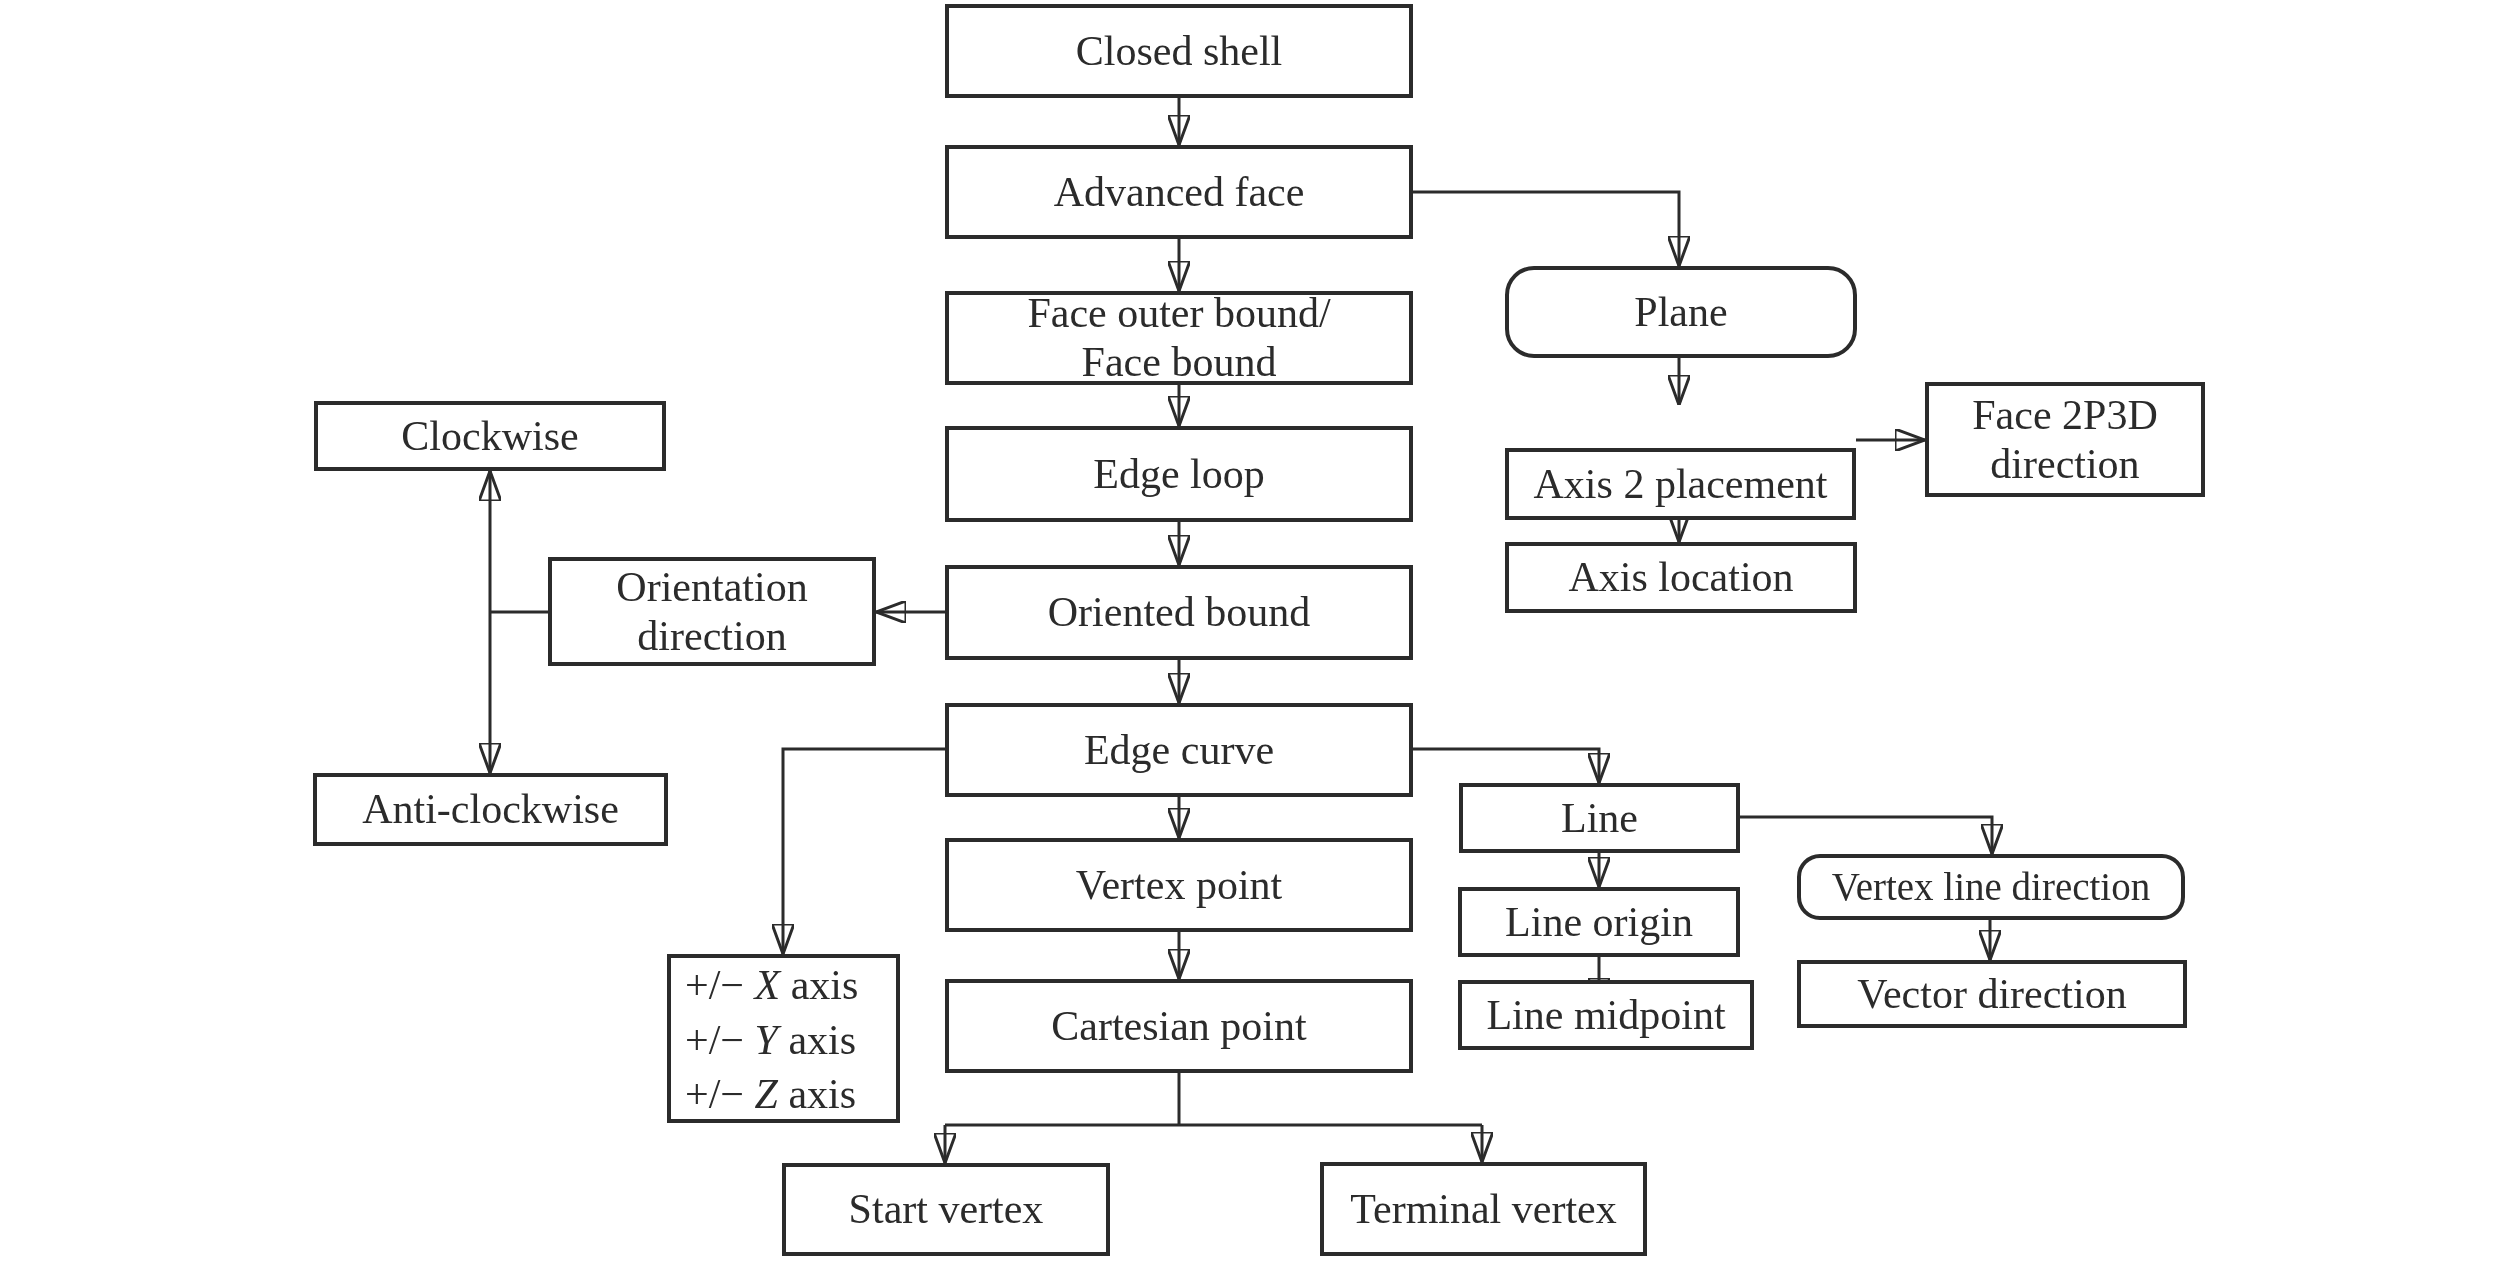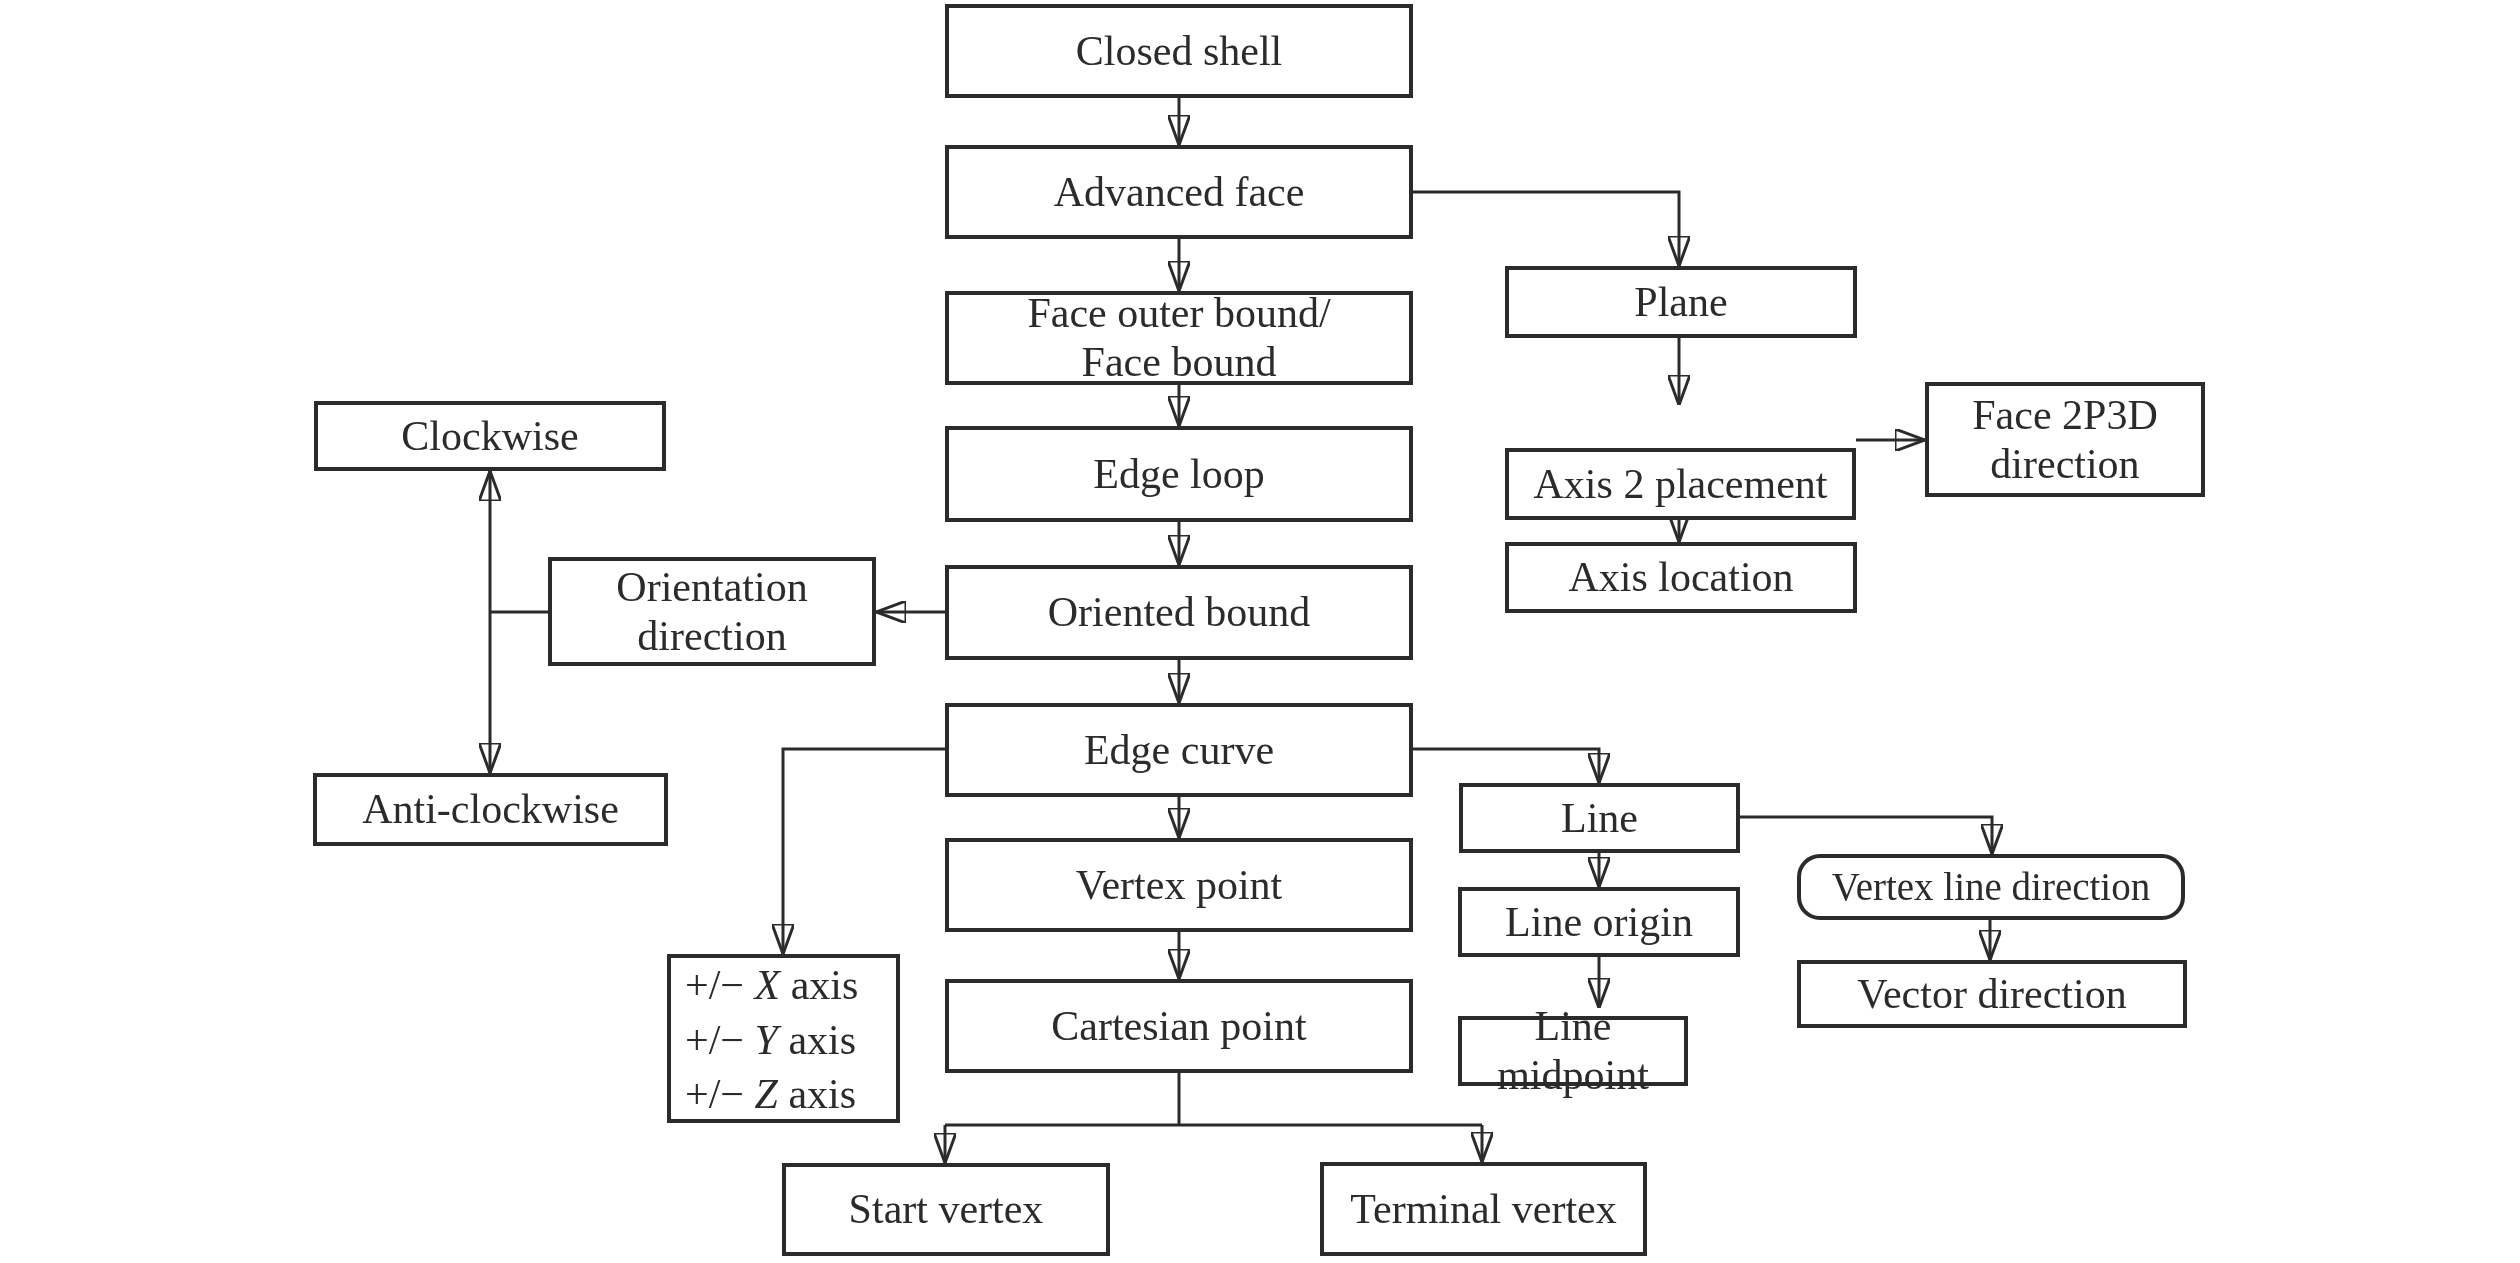--- a/index.html
+++ b/index.html
@@ -145,41 +145,41 @@
   <div class="node" style="left:313px; top:773px; width:355px; height:73px;">
       <span class="lbl">Anti-clockwise</span>
     </div>
 
   <div class="axes-box" style="left:667px; top:954px; width:233px; height:169px;">
     <div class="axis-line"><span>+/− </span><span class="var">X</span><span> axis</span></div>
     <div class="axis-line"><span>+/− </span><span class="var">Y</span><span> axis</span></div>
     <div class="axis-line"><span>+/− </span><span class="var">Z</span><span> axis</span></div>
   </div>
 
-  <div class="node" style="left:1505px; top:266px; width:352px; height:72px;">
+  <div class="node" style="left:1505px; top:266px; width:352px; height:92px;border-radius:29px;">
       <span class="lbl">Plane</span>
     </div>
   <div class="node" style="left:1505px; top:405px; width:351px; height:72px;margin-top:43px;">
       <span class="lbl">Axis 2 placement</span>
     </div>
   <div class="node" style="left:1925px; top:382px; width:280px; height:115px;">
       <span class="lbl">Face 2P3D
 direction</span>
     </div>
   <div class="node" style="left:1505px; top:542px; width:352px; height:71px;">
       <span class="lbl">Axis location</span>
     </div>
 
   <div class="node" style="left:1459px; top:783px;  width:281px; height:70px;">
       <span class="lbl">Line</span>
     </div>
   <div class="node" style="left:1458px; top:887px;  width:282px; height:70px;">
       <span class="lbl">Line origin</span>
     </div>
-  <div class="node" style="left:1458px; top:1016px; width:230px; height:70px;">
+  <div class="node" style="left:1458px; top:980px; width:296px; height:70px;">
       <span class="lbl">Line midpoint</span>
     </div>
   <div class="node fs39" style="left:1797px; top:854px; width:388px; height:66px;border-radius:23px;">
       <span class="lbl">Vertex line direction</span>
     </div>
   <div class="node" style="left:1797px; top:960px; width:390px; height:68px;">
       <span class="lbl">Vector direction</span>
     </div>
 
 </div>

